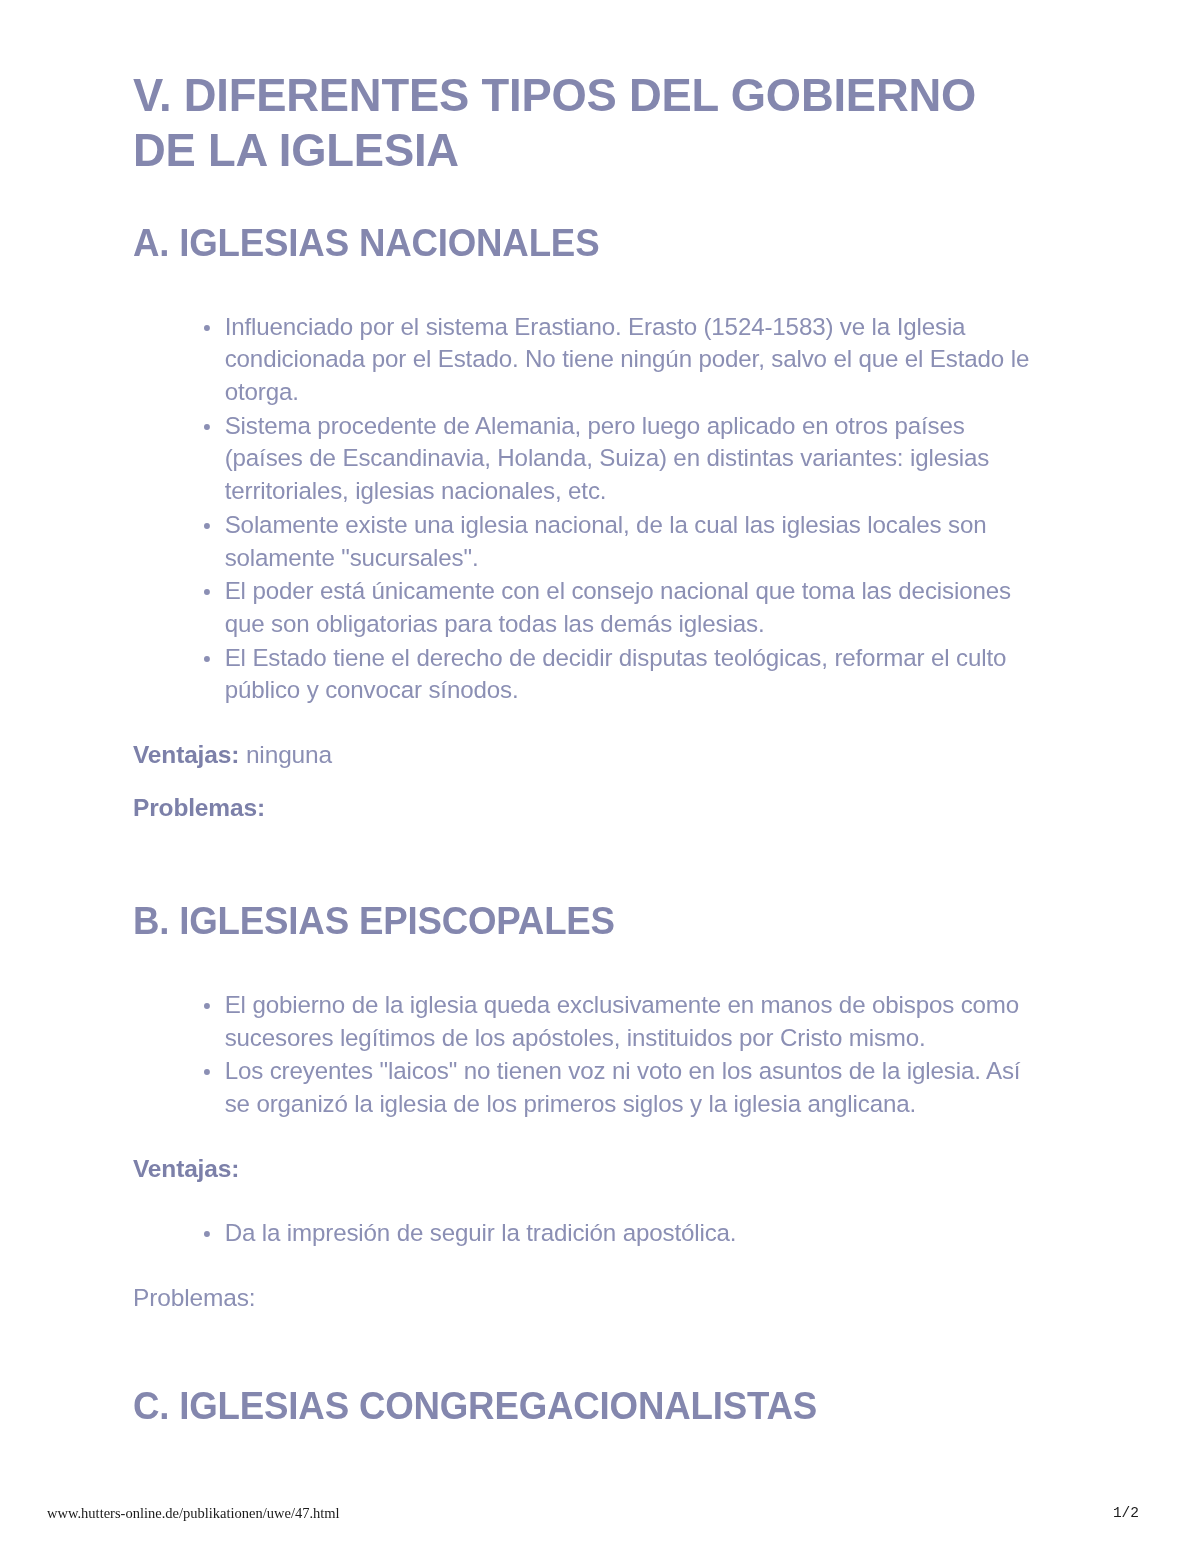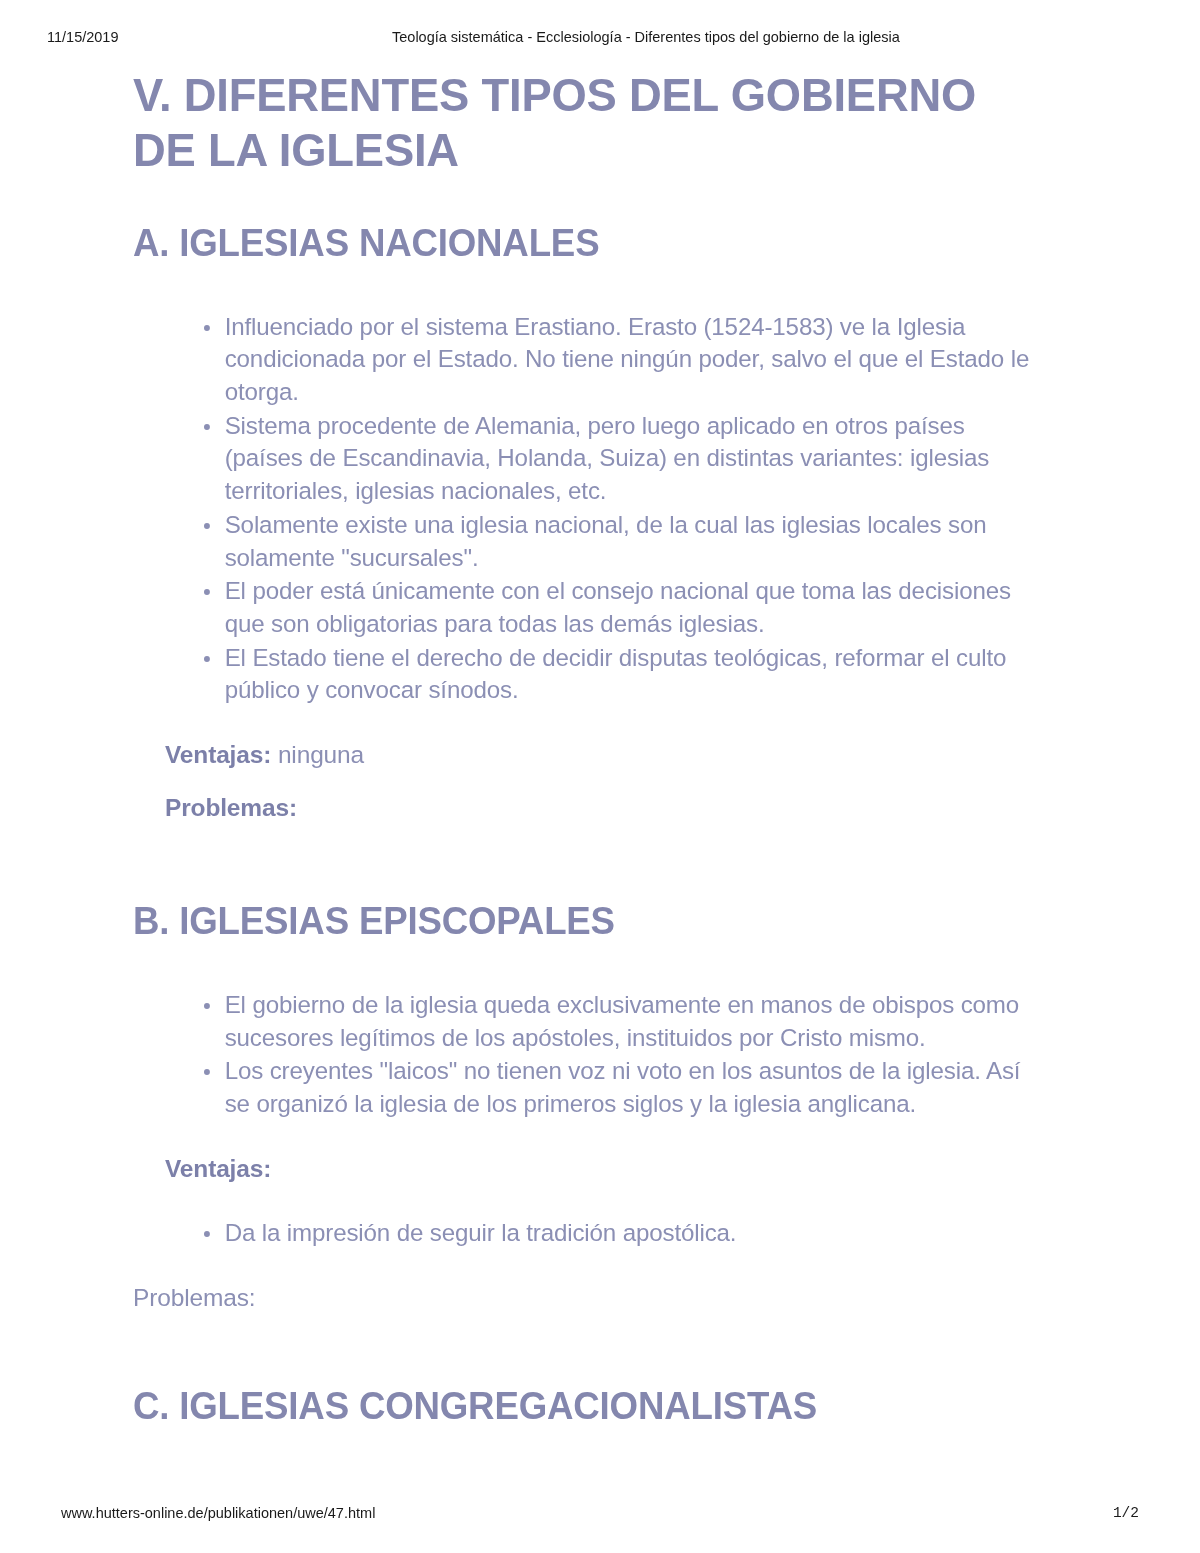--- a/index.html
+++ b/index.html
@@ -51,22 +51,23 @@
     position: absolute;
     top: 1505px;
     left: 0;
     width: 1200px;
     height: 22px;
     color: #1a1a1a;
     font-size: 14.5px;
   }
   .print-footer .ftr-url {
     position: absolute;
-    left: 61px;
-    white-space: nowrap;
+    left: 47px;
+    white-space: nowrap;
+    font-family: Liberation Serif, serif;
   }
   .print-footer .ftr-page {
     position: absolute;
     right: 61px;
     white-space: nowrap;
     font-family: Liberation Mono, monospace;
   }
 
   
   .content {
@@ -138,36 +139,31 @@
   p.lead {
     margin: 0;
     font-size: 24.5px;
     line-height: 1.33;
     color: #8b8fb4;
     letter-spacing: -0.15px;
   }
   p.lead .lbl-bold {
     font-weight: 700;
     color: #7c80a9;
-    margin-left: 32px;
   }
   p.lead .lbl-plain {
     font-weight: 400;
     color: #8b8fb4;
   }
 </style>
 </head>
 <body>
 
 <div class="page">
 
-  <div class="print-header">
-    <span class="hdr-date">11/15/2019</span>
-    <span class="hdr-title">Teología sistemática - Ecclesiología - Diferentes tipos del gobierno de la iglesia</span>
-  </div>
 
   <div class="content">
 
     <h1 class="doc-title">V. DIFERENTES TIPOS DEL GOBIERNO DE LA IGLESIA</h1>
 
     <div class="sp-after-title"></div>
 
     <h2 class="section-title">A. IGLESIAS NACIONALES</h2>
     <div class="sp-after-h2"></div>
 

